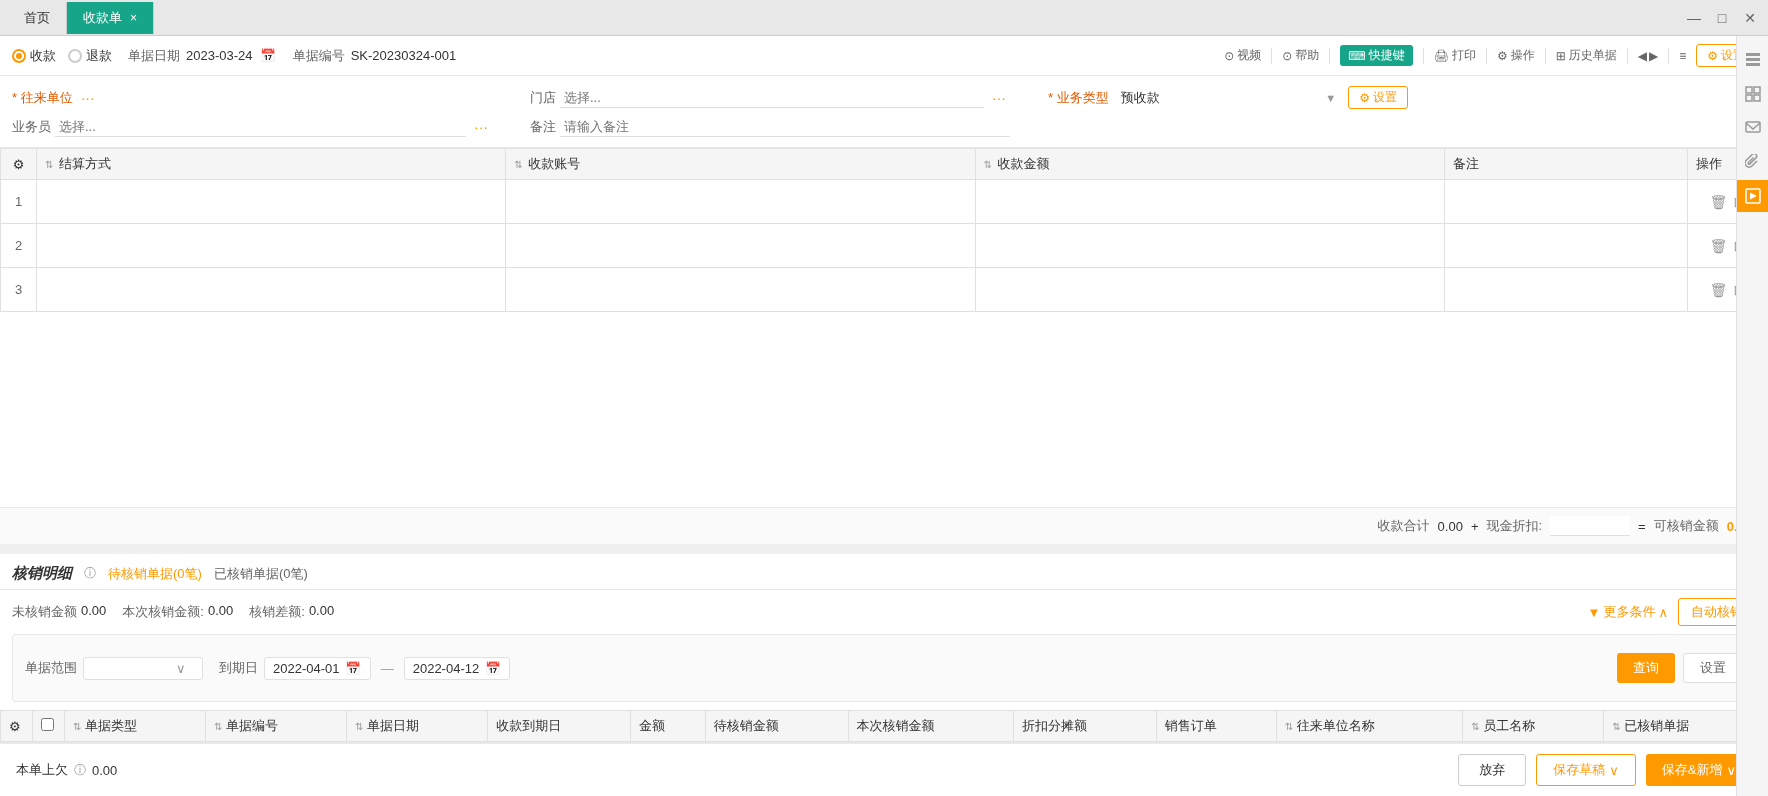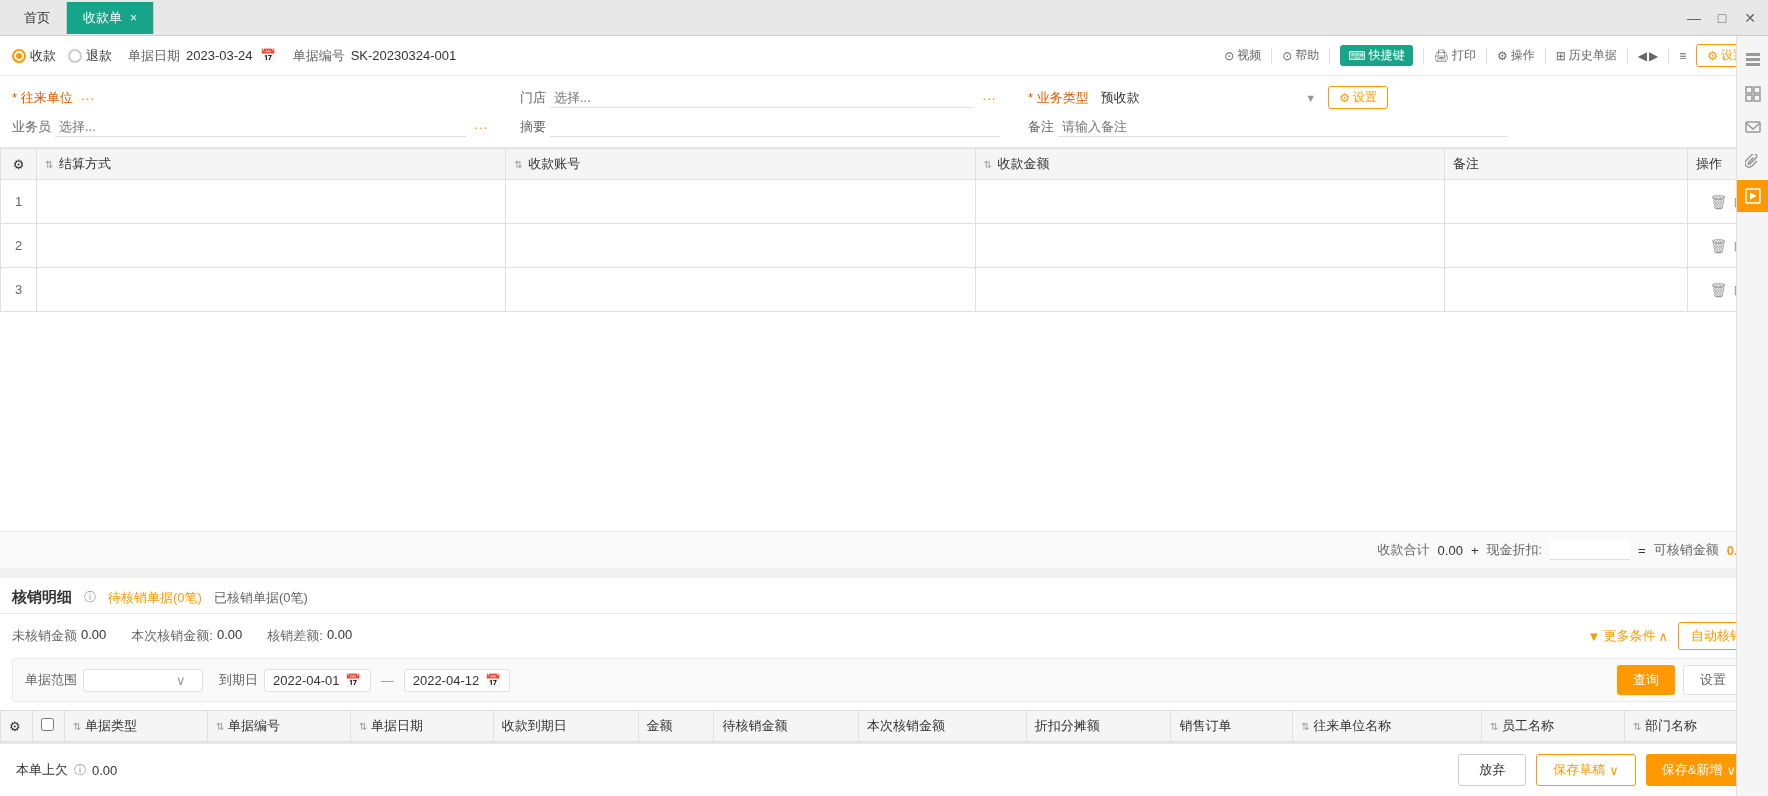--- a/index.html
+++ b/index.html
@@ -40,21 +40,21 @@
     .toolbar-btn { display: flex; align-items: center; gap: 3px; color: #666; cursor: pointer; font-size: 12px; white-space: nowrap; }
     .toolbar-btn.active { background: #17a589; color: #fff; padding: 2px 8px; border-radius: 3px; }
     .divider-v { width: 1px; height: 16px; background: #e0e0e0; }
     .nav-arrows { display: flex; gap: 2px; }
 
     
     .form-area {
       padding: 10px 12px; background: #fff; border-bottom: 1px solid #e8e8e8;
       display: flex; flex-direction: column; gap: 8px; flex-shrink: 0;
     }
-    .form-row { display: flex; align-items: center; gap: 4px; }
+    .form-row { display: flex; align-items: center; gap: 14px; }
     .form-field { display: flex; align-items: center; gap: 4px; flex: 1; }
     .field-label { color: #e05a00; font-size: 13px; white-space: nowrap; }
     .field-label.required::before { content: '* '; color: #e05a00; }
     .field-label.normal { color: #666; }
     .field-input {
       flex: 1; border: none; border-bottom: 1px solid #e0e0e0;
       padding: 2px 4px; font-size: 13px; color: #999; outline: none;
       background: transparent;
     }
     .field-more { color: #f90; cursor: pointer; padding: 0 4px; font-size: 14px; }
@@ -98,41 +98,41 @@
       border: none; border-bottom: 1px solid #e0e0e0; width: 80px;
       padding: 2px 4px; font-size: 13px; outline: none;
     }
 
     
     .verify-section { background: #fff; border-top: 4px solid #f0f0f0; flex-shrink: 0; }
     .verify-header {
       display: flex; align-items: center; gap: 12px;
       padding: 10px 12px 6px; border-bottom: 1px solid #e8e8e8;
     }
-    .verify-title { font-size: 15px; font-weight: bold; color: #333; }
+    .verify-title { font-size: 15px; font-weight: bold; color: #333; font-style: italic; }
     .verify-info-icon { color: #999; cursor: pointer; font-size: 12px; }
     .verify-tab { color: #f90; cursor: pointer; font-size: 13px; }
     .verify-tab.normal { color: #666; }
     .verify-stats {
-      display: flex; align-items: center; gap: 25px;
+      display: flex; align-items: center; gap: 16px;
       padding: 8px 12px; font-size: 13px;
     }
     .stat-item { display: flex; gap: 4px; }
     .stat-label { color: #666; }
     .stat-val { color: #333; }
     .more-filter { color: #f90; cursor: pointer; font-size: 13px; display: flex; align-items: center; gap: 3px; }
     .auto-verify-btn {
       background: #fff; border: 1px solid #f90; color: #f90;
       padding: 4px 12px; border-radius: 3px; cursor: pointer; font-size: 13px;
     }
 
     
     .filter-row {
       display: flex; align-items: center; gap: 16px;
-      padding: 6px 12px; border: 1px solid #e8e8e8; margin: 0 12px 8px;
+      padding: 18px 12px; border: 1px solid #e8e8e8; margin: 0 12px 8px;
       border-radius: 3px; background: #fafafa;
     }
     .filter-field { display: flex; align-items: center; gap: 6px; }
     .filter-label { color: #666; white-space: nowrap; }
     .filter-select {
       border: 1px solid #e0e0e0; padding: 3px 8px; border-radius: 3px;
       background: #fff; font-size: 13px; min-width: 120px; display: flex;
       align-items: center; gap: 4px; cursor: pointer;
     }
     .filter-date {
@@ -302,24 +302,20 @@
           <span>⚙</span>
           <span>设置</span>
         </button>
       </div>
     </div>
     <div class="form-row">
       <div class="form-field" style="max-width:480px;">
         <span class="field-label normal">业务员</span>
         <input class="field-input" style="color: rgb(153, 153, 153);" placeholder="选择...">
         <span class="field-more">···</span>
-      </div>
-      <div class="form-field" style="max-width:480px; margin-left:24px;">
-        <span class="field-label normal">摘要</span>
-        <input class="field-input" style="">
       </div>
       <div class="form-field" style="max-width:480px; margin-left:24px;">
         <span class="field-label normal">备注</span>
         <input class="field-input" style="color: rgb(153, 153, 153);" placeholder="请输入备注">
       </div>
     </div>
   </div>
 
   <div class="table-section">
     <div class="table-wrapper">
@@ -501,21 +497,21 @@
             <th>
               <span style="color:#999; font-size:10px;">⇅</span>
               <span>往来单位名称</span>
             </th>
             <th>
               <span style="color:#999; font-size:10px;">⇅</span>
               <span>员工名称</span>
             </th>
             <th>
               <span style="color:#999; font-size:10px;">⇅</span>
-              <span>部门名称</span>
+              <span>已核销单据</span>
             </th>
           </tr>
         </thead>
         <tbody>
           
         </tbody>
       </table>
     </div>
   </div>
 

